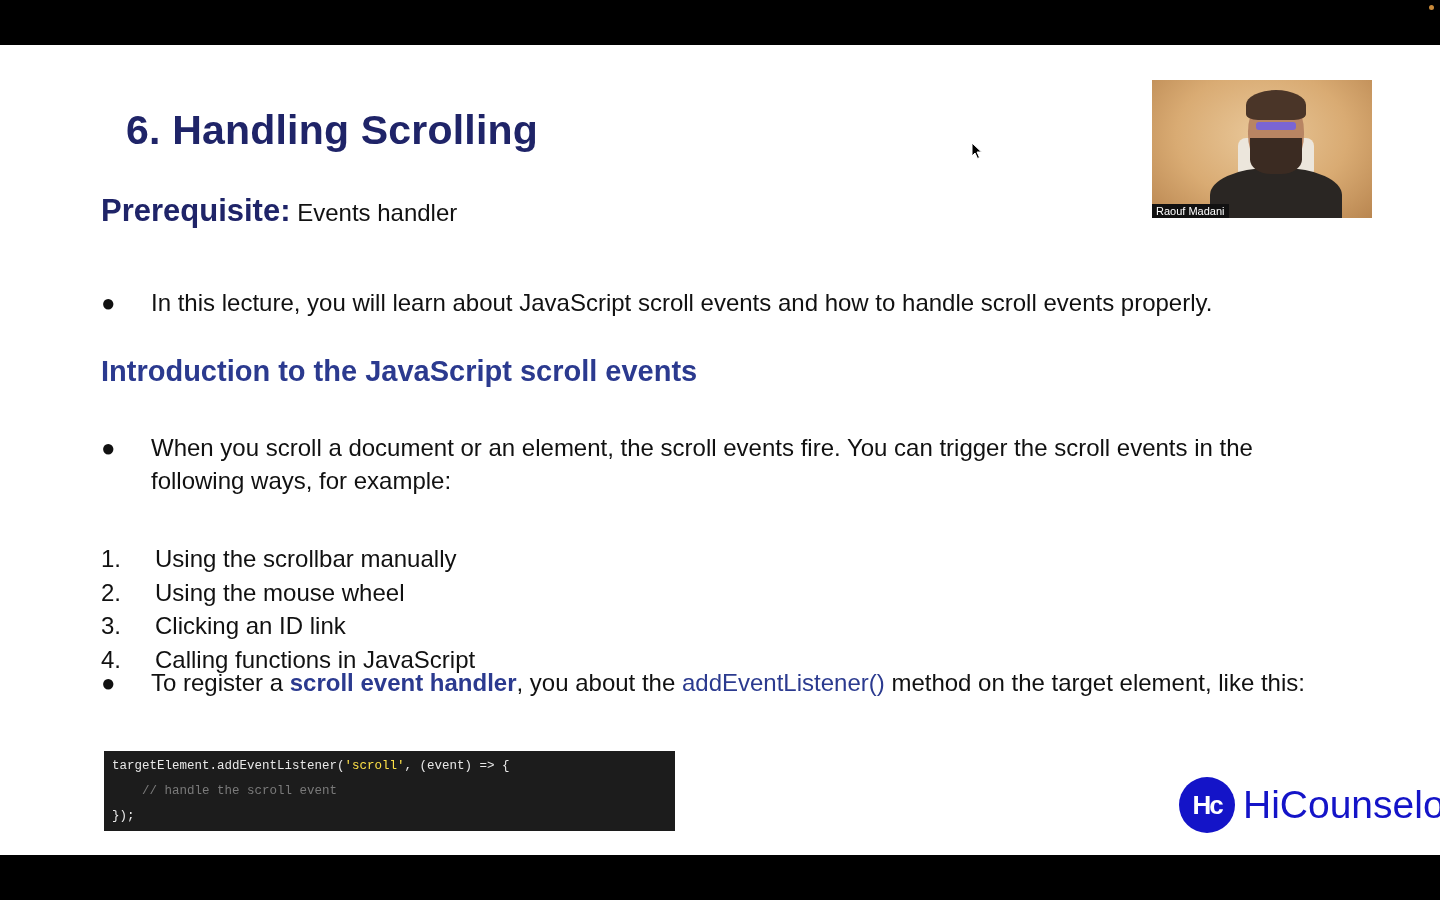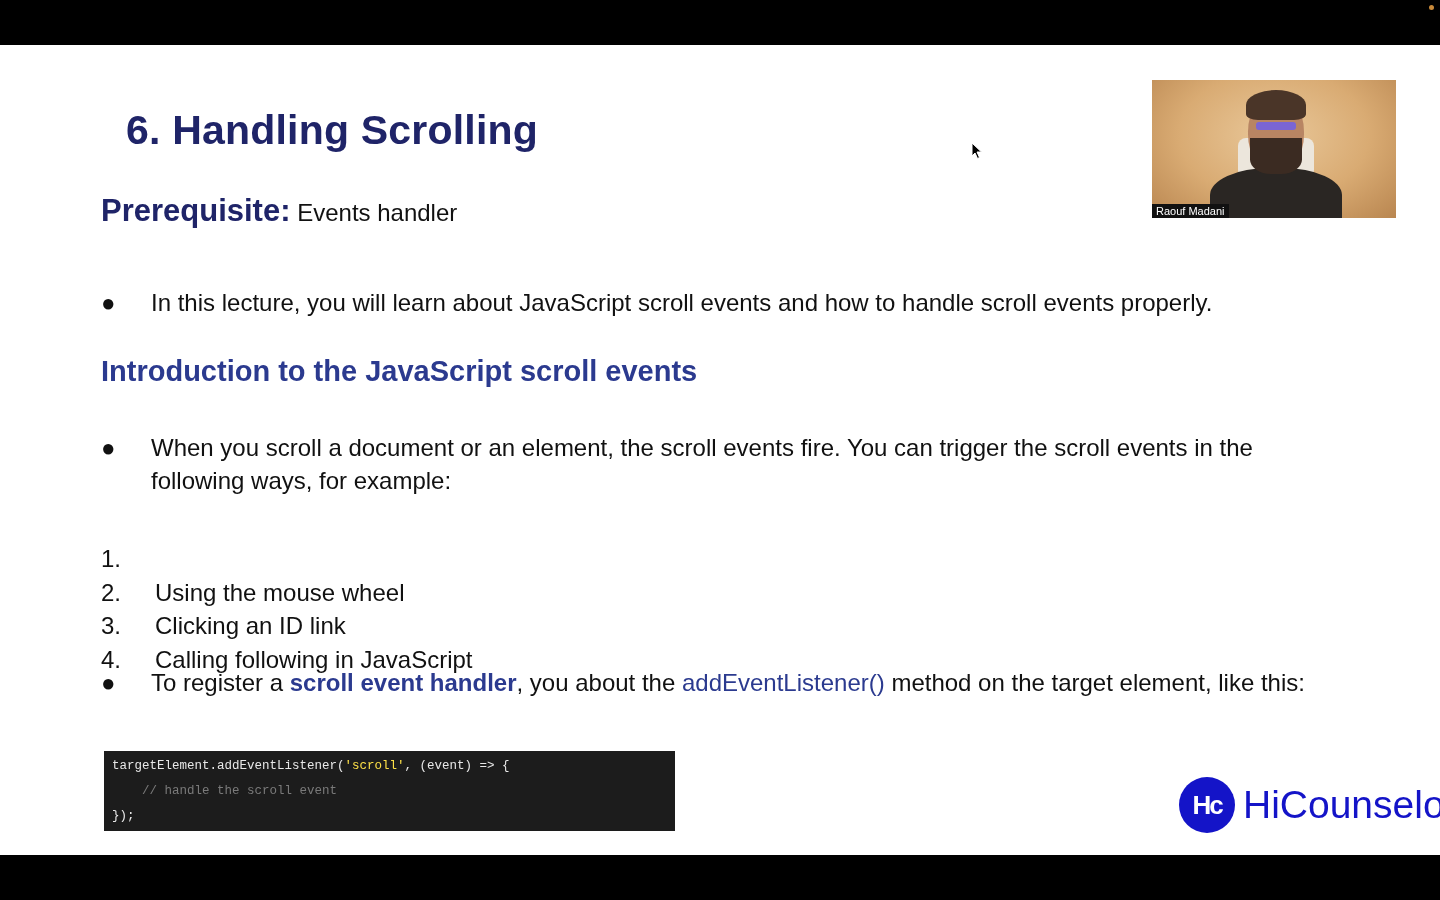--- a/index.html
+++ b/index.html
@@ -17,21 +17,21 @@
   .h2 { position:absolute; left:101px; top:310px; font-size:29px; font-weight:bold; color:#2b3a8f; }
   .olist { position:absolute; left:101px; top:497px; font-size:24px; color:#111; }
   .olist .row { height:33.7px; line-height:33px; display:flex; }
   .olist .num { width:54px; }
   .hl-bold { font-weight:bold; color:#2b3a8f; }
   .hl { color:#2b3a8f; }
   .code { position:absolute; left:104px; top:706px; width:571px; height:80px; background:#1c1c1c; font-family:"Liberation Mono", monospace; font-size:12.5px; color:#e8e8e8; }
   .code .ln { position:absolute; left:8px; white-space:pre; }
   .code .str { color:#fde047; }
   .code .cmt { color:#7a7a7a; }
-  .video { position:absolute; left:1152px; top:35px; width:244px; height:138px; background:radial-gradient(ellipse at 50% 40%, #e9c89a 0%, #d9ab73 55%, #b98650 100%); overflow:hidden; }
+  .video { position:absolute; left:1152px; top:35px; width:220px; height:138px; background:radial-gradient(ellipse at 50% 40%, #e9c89a 0%, #d9ab73 55%, #b98650 100%); overflow:hidden; }
   .person-head { position:absolute; left:96px; top:14px; width:56px; height:78px; border-radius:48%; background:#b88563; }
   .person-hair { position:absolute; left:94px; top:10px; width:60px; height:30px; border-radius:50% 50% 20% 20%; background:#4a3528; }
   .person-beard { position:absolute; left:98px; top:58px; width:52px; height:36px; border-radius:0 0 40% 40%; background:#3b2b22; }
   .person-glasses { position:absolute; left:104px; top:42px; width:40px; height:8px; border-radius:3px; background:#6a5cf0; opacity:0.8; }
   .person-body { position:absolute; left:58px; top:88px; width:132px; height:60px; border-radius:45% 45% 0 0; background:#2a2623; }
   .chair { position:absolute; left:86px; top:58px; width:76px; height:40px; border-radius:8px; background:#ece6dc; }
   .name-tag { position:absolute; left:0; bottom:0; background:#111; color:#fff; font-size:11px; padding:1px 4px; }
   .logo { position:absolute; left:1179px; top:732px; display:flex; align-items:center; }
   .logo-mark { width:56px; height:56px; border-radius:50%; background:#1414c8; color:#fff; font-weight:bold; font-size:26px; display:flex; align-items:center; justify-content:center; letter-spacing:-2px; }
   .logo-text { margin-left:8px; font-size:39px; color:#1414c8; }
@@ -59,32 +59,33 @@
   <div class="h2">Introduction to the JavaScript scroll events</div>
 
   <div class="bullet" style="top:386px;">
     <span class="dot">●</span>
     <span class="txt">When you scroll a document or an element, the scroll events fire. You can trigger the scroll events in the following ways, for example:</span>
   </div>
 
   <div class="olist">
     <div class="row">
       <span class="num">1.</span>
+      <span>Using the scrollbar manually</span>
     </div>
     <div class="row">
       <span class="num">2.</span>
       <span>Using the mouse wheel</span>
     </div>
     <div class="row">
       <span class="num">3.</span>
       <span>Clicking an ID link</span>
     </div>
     <div class="row">
       <span class="num">4.</span>
-      <span>Calling following in JavaScript</span>
+      <span>Calling functions in JavaScript</span>
     </div>
   </div>
 
   <div class="bullet" style="top:621px;">
     <span class="dot">●</span>
     <span class="txt"><span>To register a </span><span class="hl-bold">scroll event handler</span><span>, you about the </span><span class="hl">addEventListener()</span><span> method on the target element, like this:</span></span>
   </div>
 
   <div class="code">
     <div class="ln" style="top:8px;"><span>targetElement.addEventListener(</span><span class="str">'scroll'</span><span>, (event) =&gt; {</span></div>

